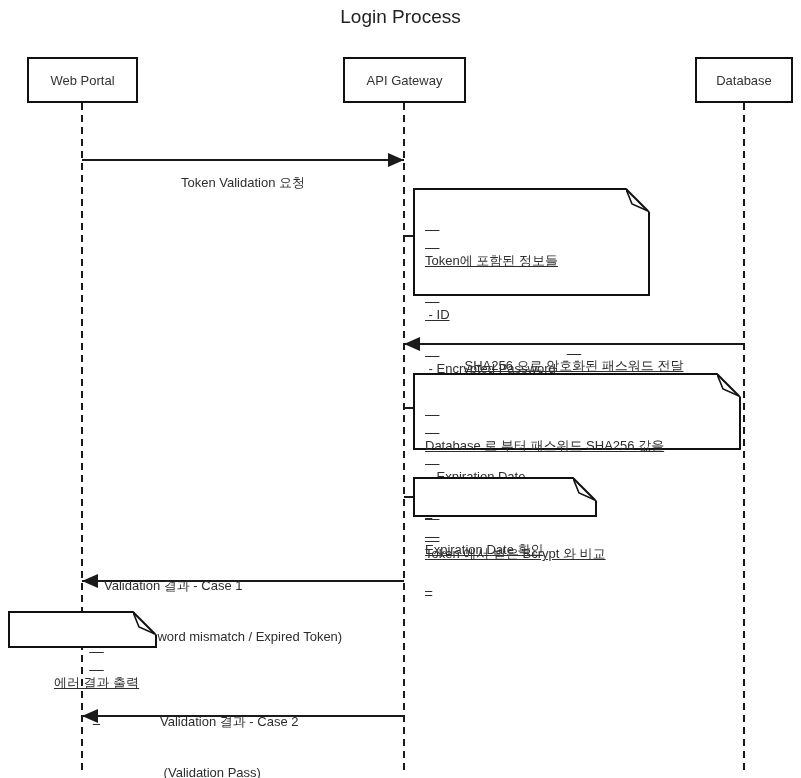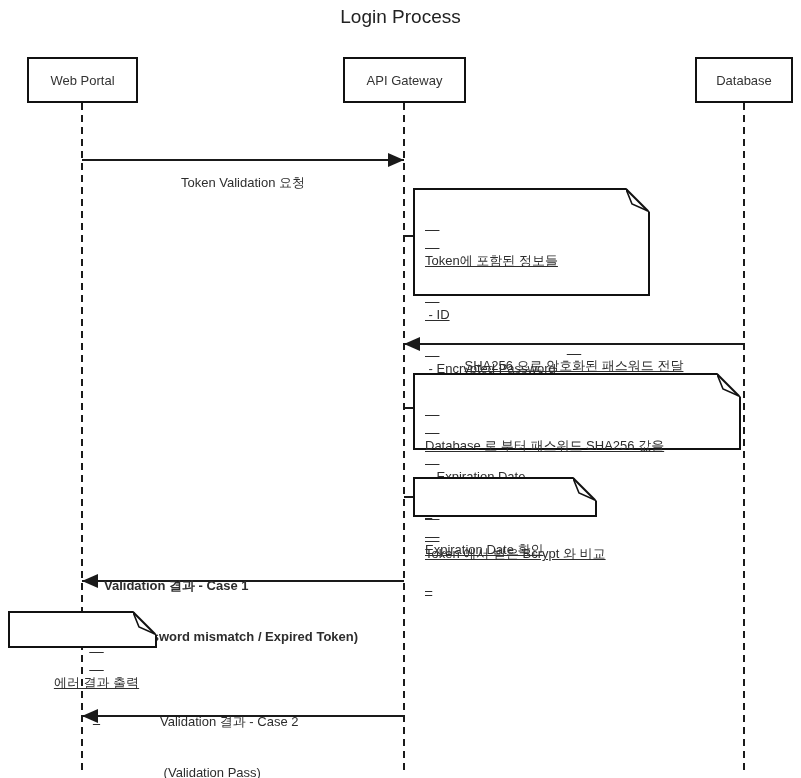--- a/index.html
+++ b/index.html
@@ -72,21 +72,21 @@
   .msg-label {
     position: absolute;
     font-size: 13px;
     line-height: 17px;
     white-space: pre;
     color: #2d2d2d;
     z-index: 2;
   }
   .ml1 { left: 82px;  width: 322px; top: 140px; text-align: center; }
   .ml2 { left: 404px; width: 340px; top: 323px; text-align: center; text-decoration: underline; }
-  .ml3 { left: 104px; top: 543px; font-weight: bold; }
+  .ml3 { left: 104px; top: 543px; }
   .ml4 { left: 160px; top: 679px; }
 
   .connector {
     position: absolute;
     left: 404px;
     width: 11px;
     height: 2px;
     background: #1a1a1a;
     z-index: 1;
   }

